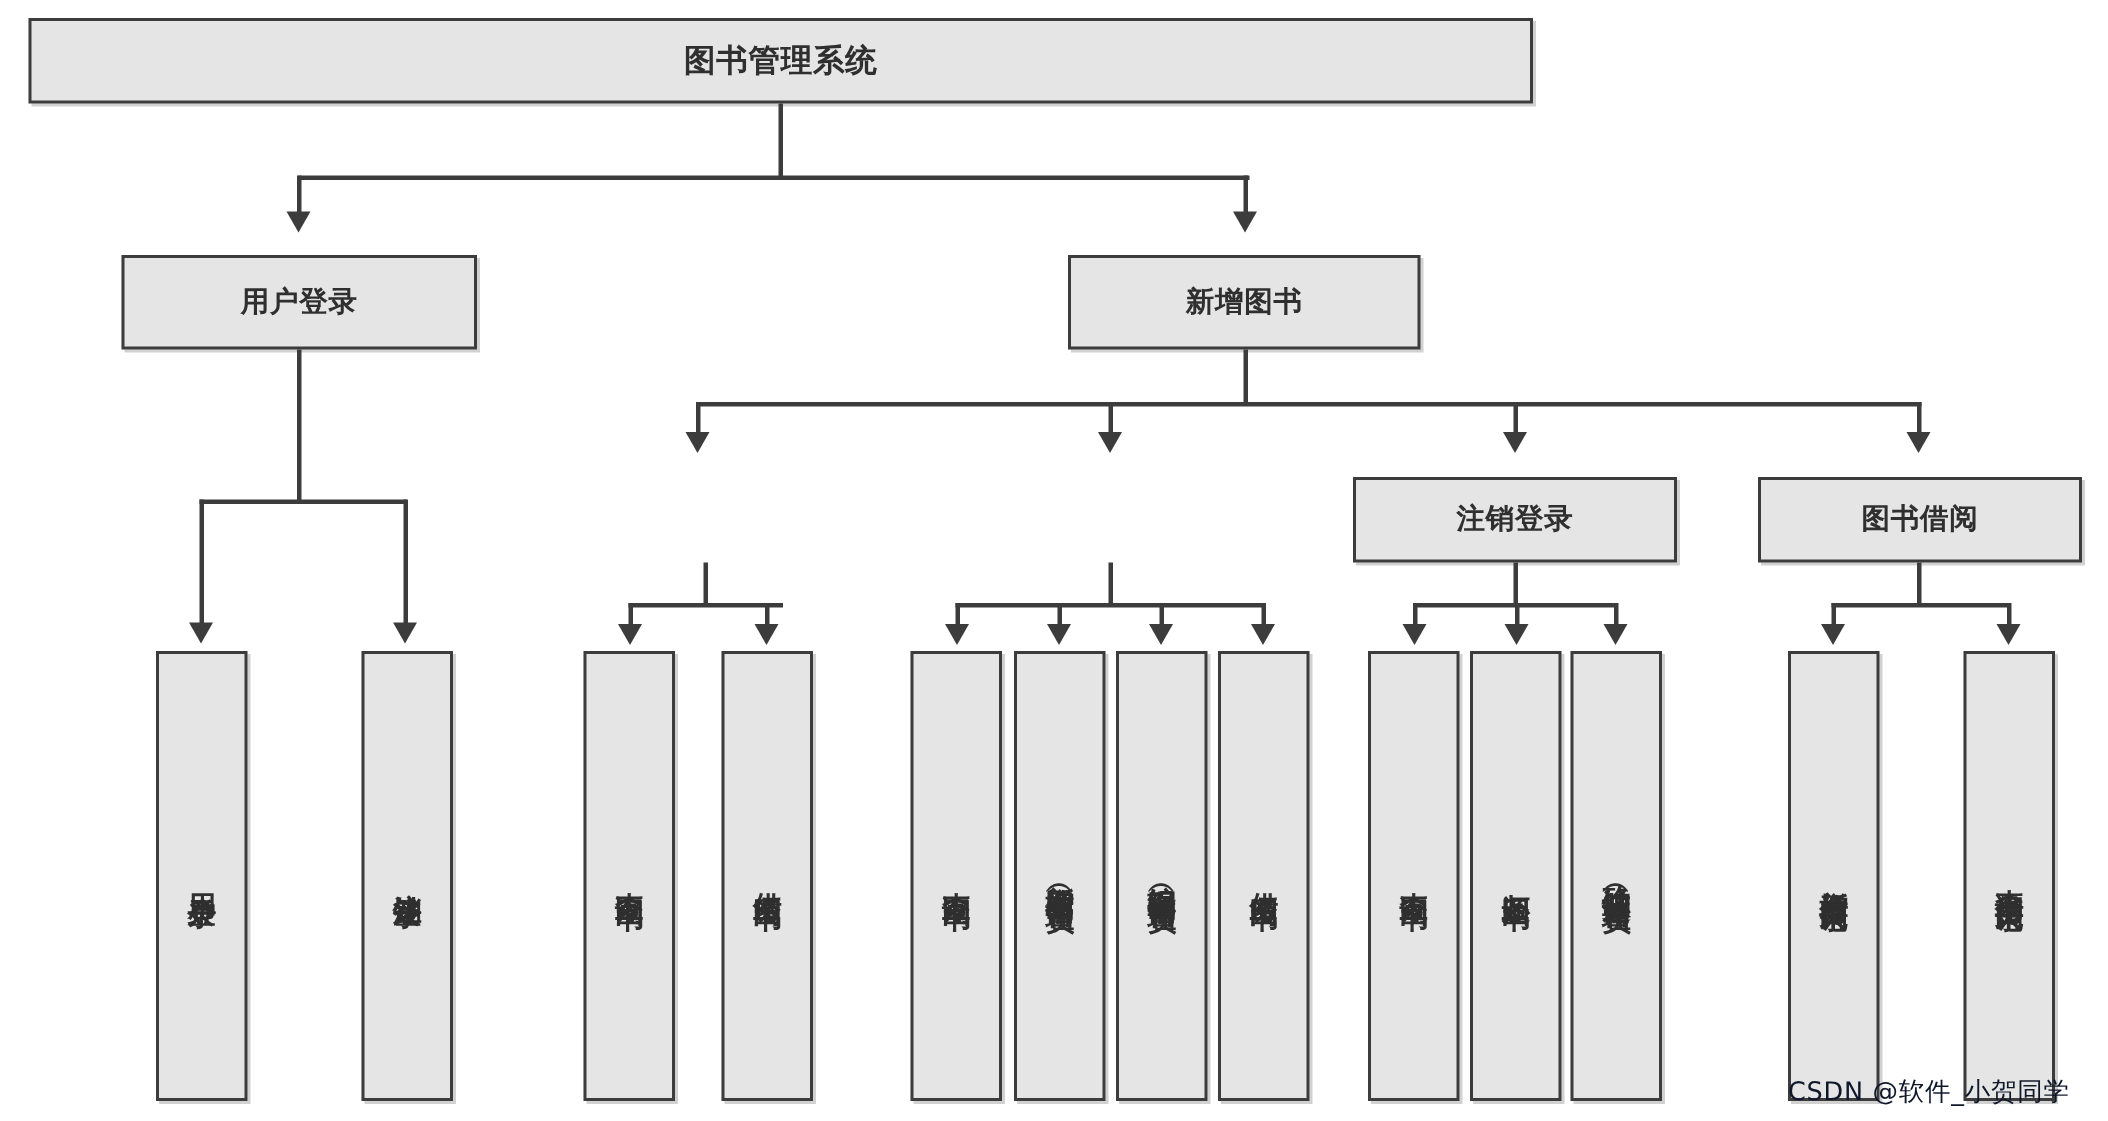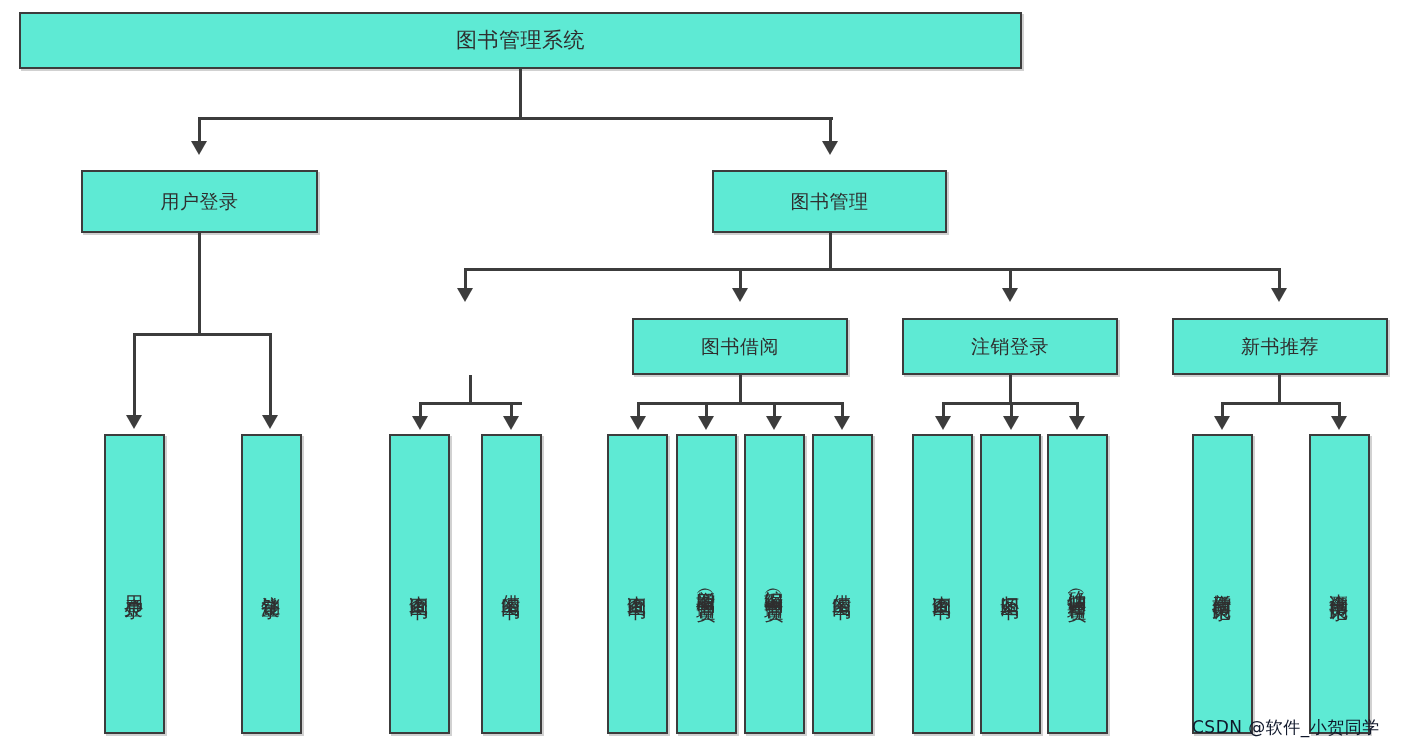--- a/index.html
+++ b/index.html
@@ -14,27 +14,28 @@
     width:1405px;
     height:747px;
     background:#ffffff;
     overflow:hidden;
   }
 
   
   .node{
     position:absolute;
     box-sizing:border-box;
-    background:#5eead4;
+    background:#e5e5e5;
     border:2px solid #3c3c3c;
     box-shadow:2px 2px 0 rgba(0,0,0,0.18);
     display:flex;
     align-items:center;
     justify-content:center;
     text-align:center;
+    font-weight:bold;
   }
   .node .label{
     color:#2f2f2f;
     line-height:1.25;
     letter-spacing:0.5px;
     white-space:nowrap;
   }
 
   
   .node.root .label{ font-size:21px; }
@@ -98,49 +99,46 @@
   <div class="arrow" style="left:191px;top:141px;"></div>
 
   <div class="ln v" style="left:829px;top:117px;height:26px;"></div>
   <div class="arrow" style="left:822px;top:141px;"></div>
 
   <div class="node branch" style="left:81px;top:170px;width:237px;height:63px;">
     <span class="label">用户登录</span>
   </div>
 
   <div class="node branch" style="left:712px;top:170px;width:235px;height:63px;">
-    <span class="label">图书管理</span>
+    <span class="label">新增图书</span>
   </div>
 
   <div class="ln v" style="left:198px;top:233px;height:102px;"></div>
   <div class="ln h" style="left:133px;top:333px;width:138px;"></div>
   <div class="ln v" style="left:133px;top:333px;height:84px;"></div>
   <div class="arrow" style="left:126px;top:415px;"></div>
   <div class="ln v" style="left:269px;top:333px;height:84px;"></div>
   <div class="arrow" style="left:262px;top:415px;"></div>
 
   <div class="ln v" style="left:829px;top:233px;height:37px;"></div>
   <div class="ln h" style="left:464px;top:268px;width:817px;"></div>
   <div class="ln v" style="left:464px;top:268px;height:22px;"></div>
   <div class="arrow" style="left:457px;top:288px;"></div>
   <div class="ln v" style="left:739px;top:268px;height:22px;"></div>
   <div class="arrow" style="left:732px;top:288px;"></div>
   <div class="ln v" style="left:1009px;top:268px;height:22px;"></div>
   <div class="arrow" style="left:1002px;top:288px;"></div>
   <div class="ln v" style="left:1278px;top:268px;height:22px;"></div>
   <div class="arrow" style="left:1271px;top:288px;"></div>
 
-  <div class="node branch" style="left:632px;top:318px;width:216px;height:57px;">
-    <span class="label">图书借阅</span>
-  </div>
   <div class="node branch" style="left:902px;top:318px;width:216px;height:57px;">
     <span class="label">注销登录</span>
   </div>
   <div class="node branch" style="left:1172px;top:318px;width:216px;height:57px;">
-    <span class="label">新书推荐</span>
+    <span class="label">图书借阅</span>
   </div>
 
   <div class="ln v" style="left:469px;top:375px;height:29px;"></div>
   <div class="ln h" style="left:419px;top:402px;width:103px;"></div>
   <div class="ln v" style="left:419px;top:402px;height:16px;"></div>
   <div class="arrow" style="left:412px;top:416px;"></div>
   <div class="ln v" style="left:510px;top:402px;height:16px;"></div>
   <div class="arrow" style="left:503px;top:416px;"></div>
 
   <div class="ln v" style="left:739px;top:375px;height:29px;"></div>

